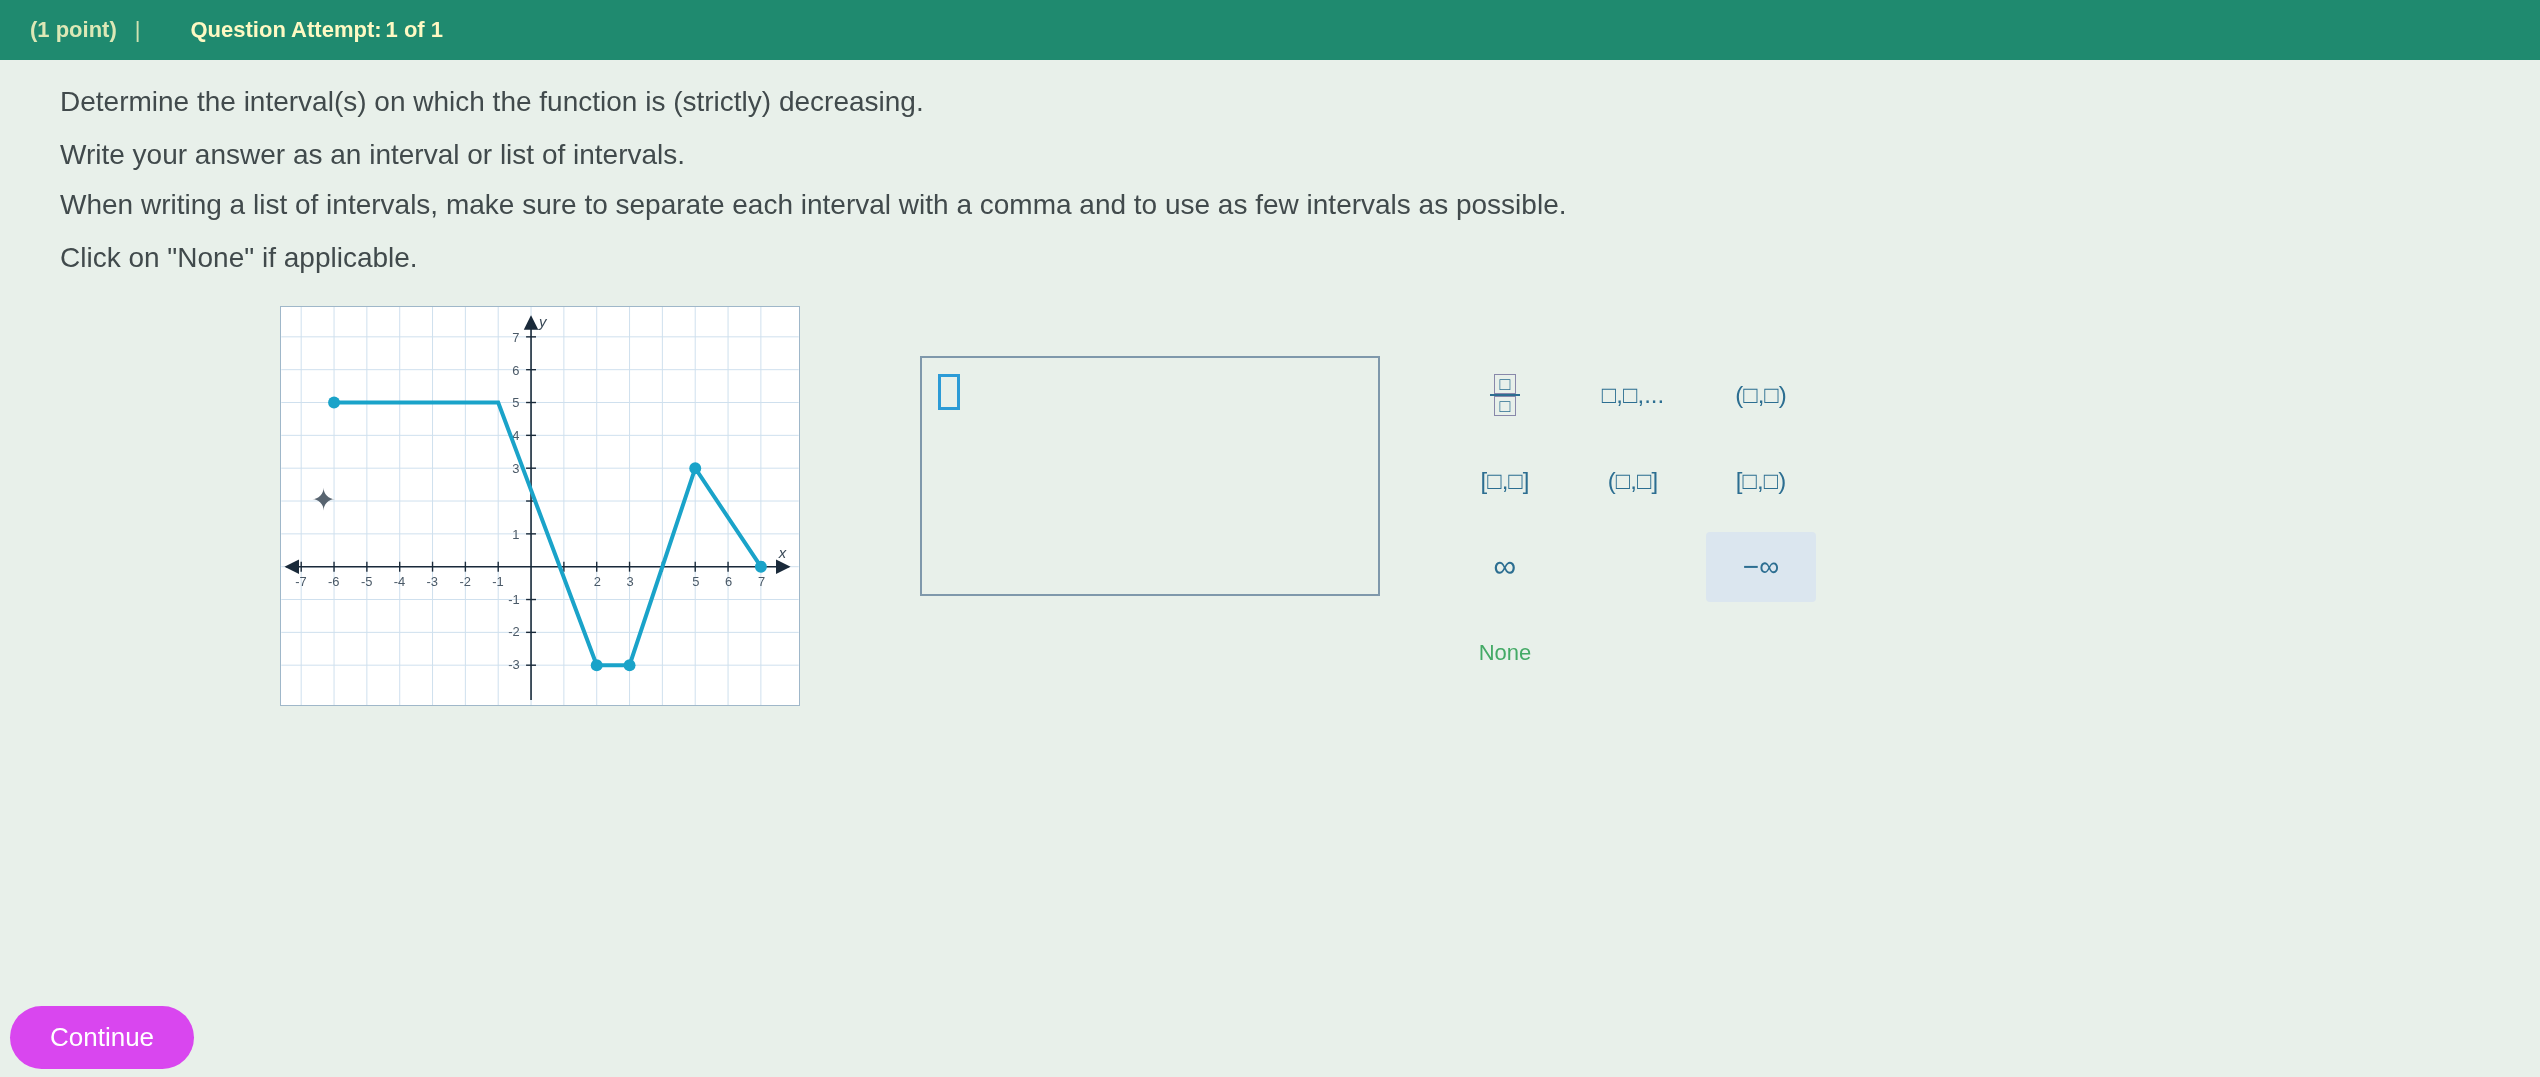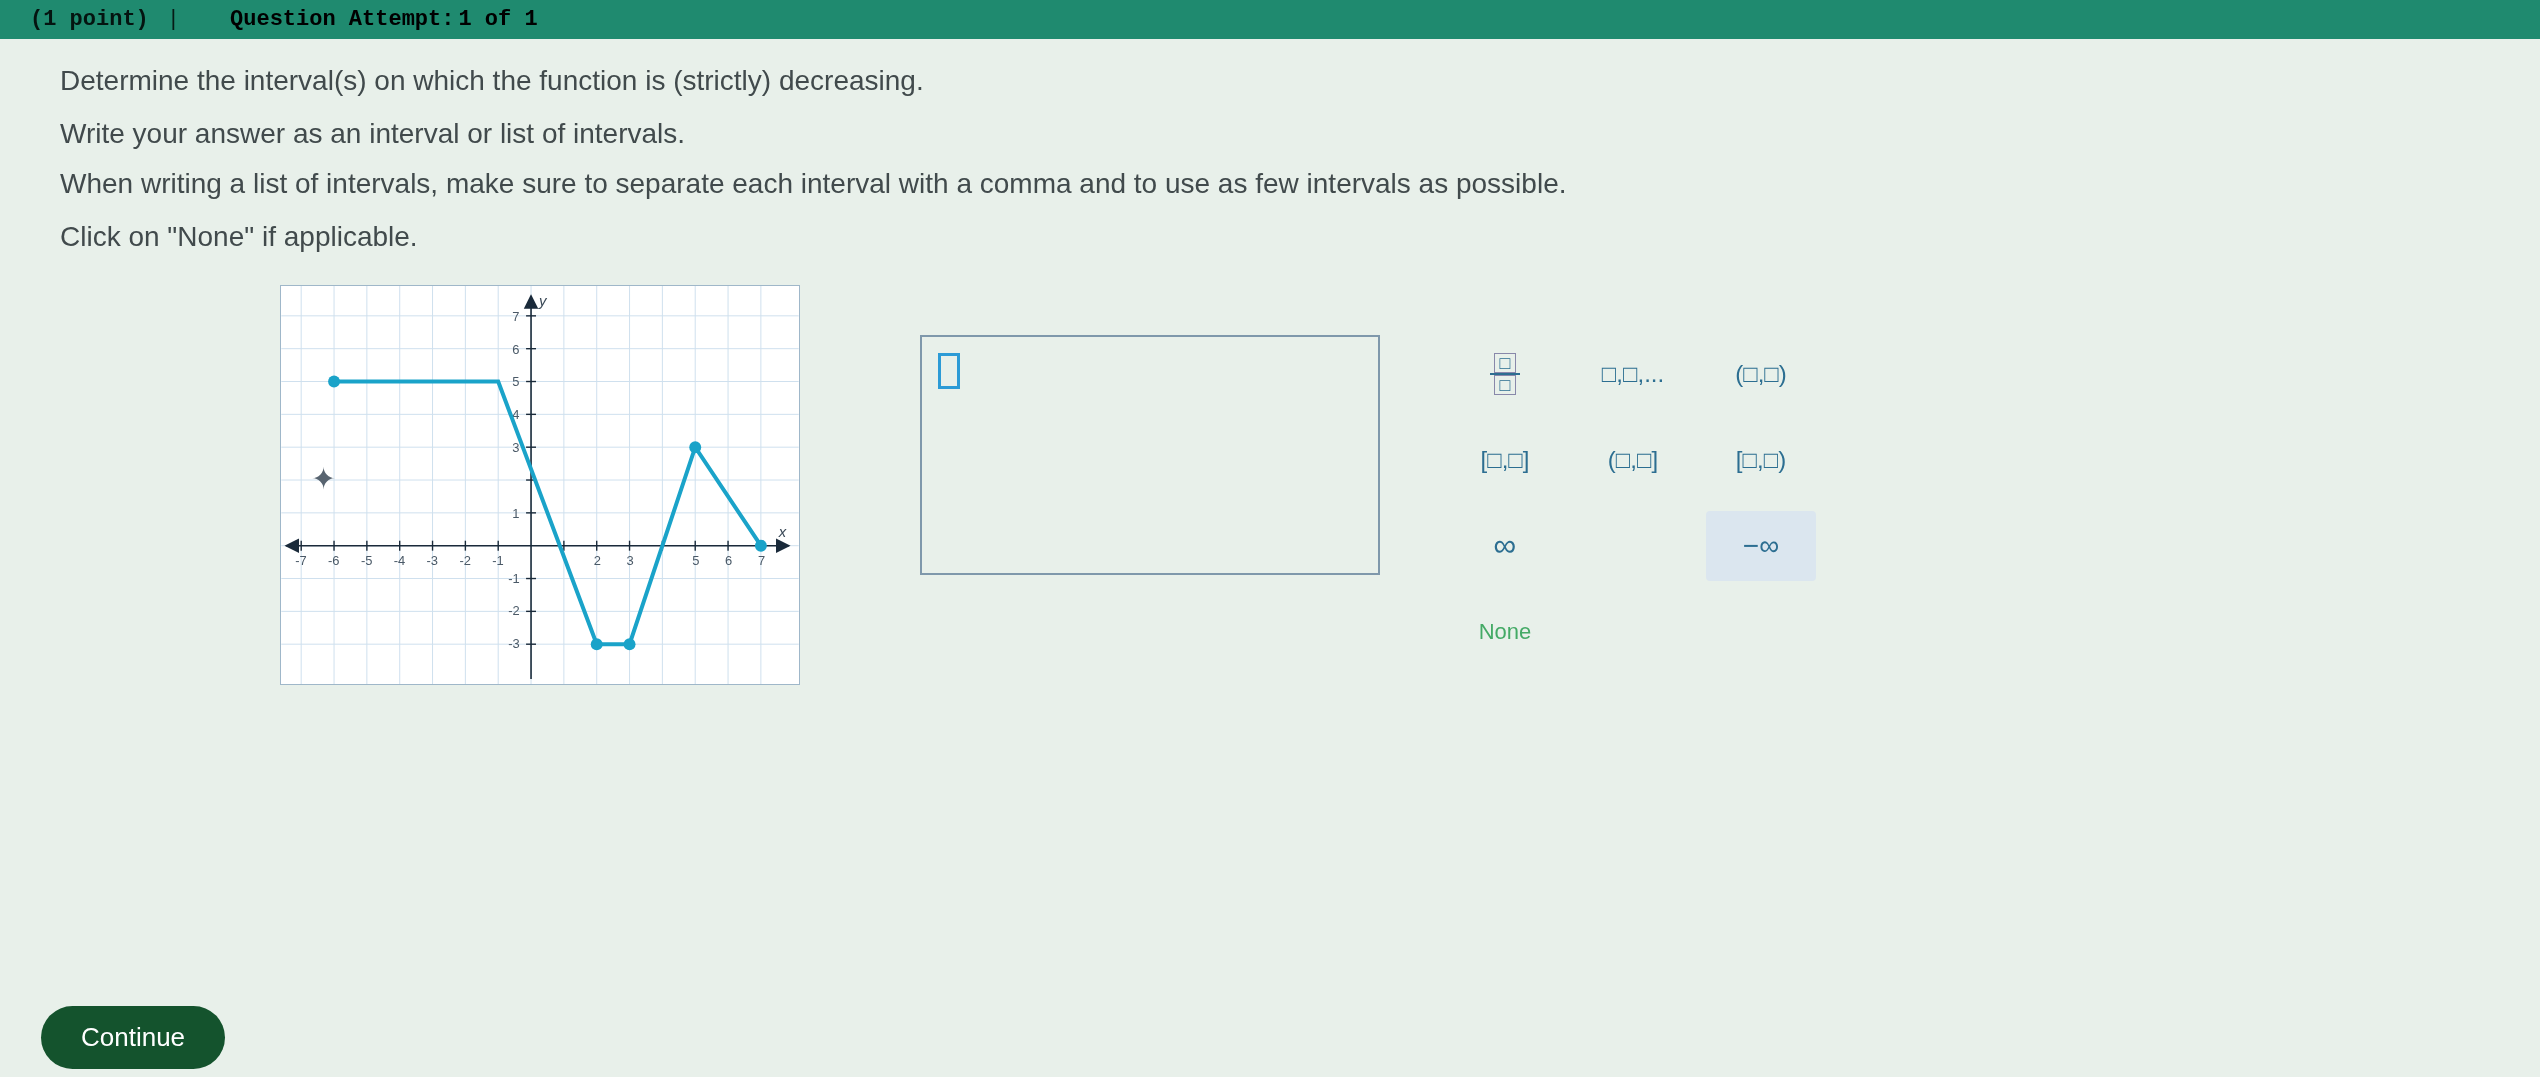--- a/index.html
+++ b/index.html
@@ -6,28 +6,27 @@
   body {
     font-family: Arial, Helvetica, sans-serif;
     background: #e8f0ea;
     width: 2540px;
     height: 1077px;
     overflow: hidden;
     position: relative;
   }
   .header-bar {
     background: #1f8a6f;
-    color: #000000;
-    height: 39px;
+    color: #fef9c3;
+    height: 60px;
     width: 100%;
     display: flex;
     align-items: center;
     padding: 0 30px;
     font-size: 22px;
-    font-family: Liberation Mono, monospace;
   }
   .header-bar .pts {
     font-weight: bold;
     margin-right: 8px;
     opacity: .85;
   }
   .header-bar .divider { margin: 0 10px; opacity:.8;}
   .header-bar .attempt-label { font-weight: bold; margin-left: 40px; }
   .question-body {
     padding: 20px 32px 10px 60px;
@@ -97,23 +96,23 @@
   }
   .palette-btn .frac {
     display:flex; flex-direction:column; align-items:center; font-size:18px; line-height:1;
   }
   .palette-btn .frac .top,.palette-btn .frac .bot{
     border:1px solid #88a; width:22px; height:20px; display:flex;align-items:center;justify-content:center;
   }
   .palette-btn .frac .bar{ width:30px; height:2px; background:#2c6e91;}
   .continue-btn {
     position: absolute;
-    left: 41px;
+    left: 10px;
     bottom: 8px;
-    background: #14532d;
+    background: #d946ef;
     color: #fff;
     font-size: 26px;
     padding: 16px 40px;
     border: none;
     border-radius: 40px;
     cursor: pointer;
   }
   .tick-label { font-size: 13px; fill:#4a5967; }
   .axis-label { font-size: 15px; fill:#3a4957; font-style: italic;}
 </style>

